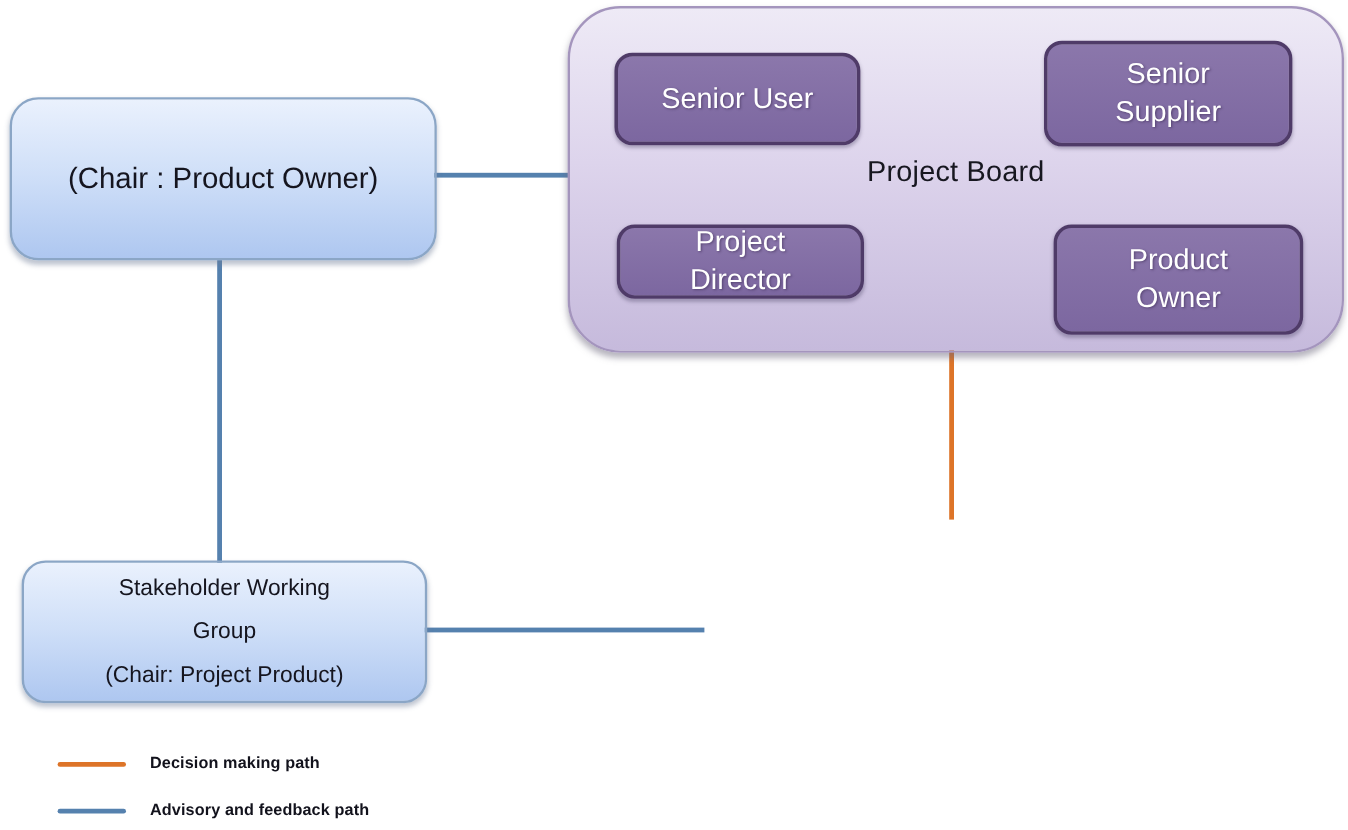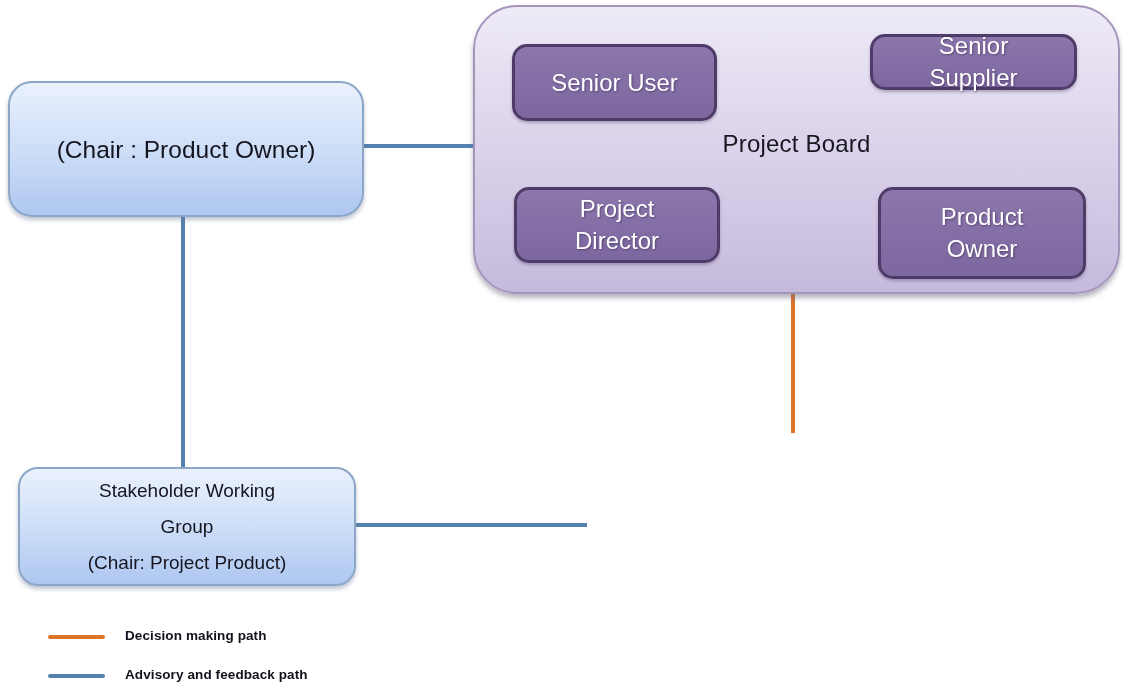--- a/index.html
+++ b/index.html
@@ -35,22 +35,22 @@
     text-align:center;
     background:linear-gradient(to bottom,#8b77ab 0%,#7c67a0 100%);
     border:3px solid #4f3b68;
     border-radius:15px;
     color:#ffffff;font-size:24px;line-height:32px;
     text-shadow:1px 1px 2px rgba(40,25,60,0.45);
     box-shadow:0 2px 3px rgba(70,60,95,0.35);
     padding:0 33px;box-sizing:border-box;
   }
   .role-senior-user    {left:37px; top:37px; width:205px;height:77px;}
-  .role-senior-supplier{left:395px;top:27px; width:207px;height:56px;}
-  .role-project-director{left:39px;top:180px;width:206px;height:76px;}
+  .role-senior-supplier{left:395px;top:27px; width:207px;height:88px;}
+  .role-project-director{left:39px;top:180px;width:206px;height:62px;}
   .role-product-owner  {left:403px;top:180px;width:208px;height:92px;}
 
   
   .bluebox{
     position:absolute;
     display:flex;flex-direction:column;align-items:center;justify-content:center;
     text-align:center;
     background:linear-gradient(to bottom,#eaf1fd 0%,#cfdff8 48%,#aec7f0 100%);
     border:2px solid #8ba6c6;
     box-shadow:0 3px 4px rgba(110,125,150,0.45);

